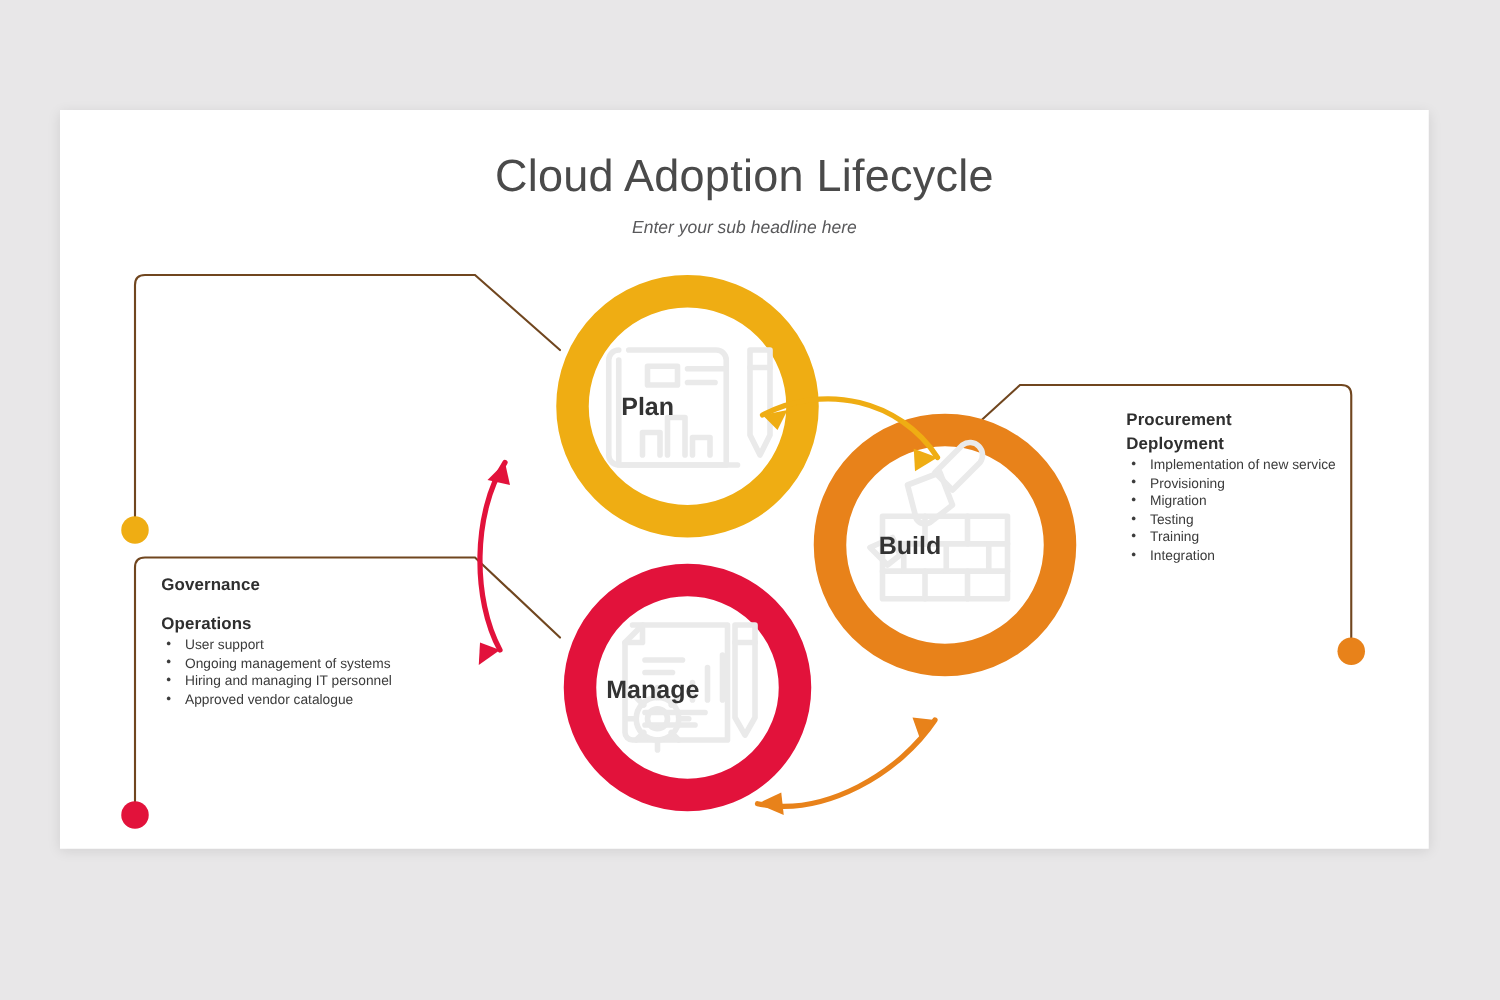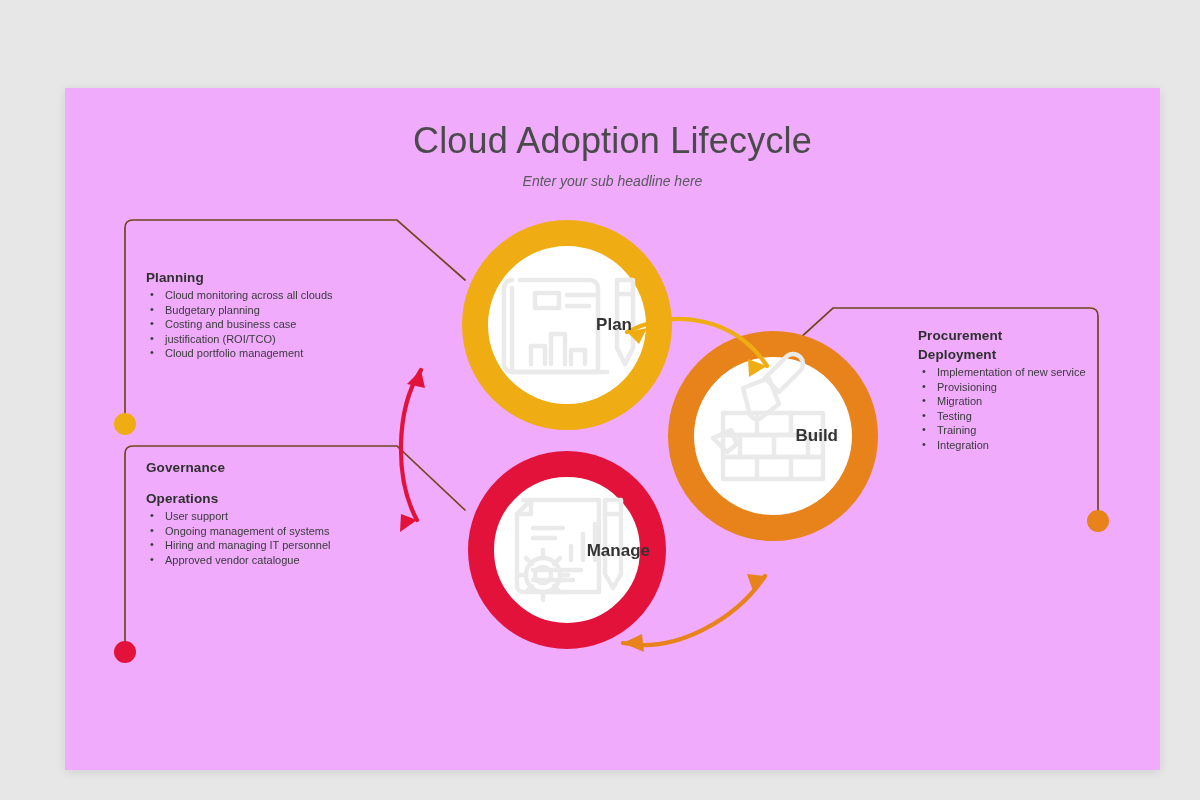--- a/index.html
+++ b/index.html
@@ -4,22 +4,22 @@
 <style>
   html,body{margin:0;padding:0;}
   body{
     width:1200px;height:800px;
     background:#e8e7e8;
     font-family:"Liberation Sans", sans-serif;
     overflow:hidden;
   }
   #slide-wrap{position:relative;width:1200px;height:800px;}
   #card{
-    position:absolute;left:65px;top:88px;width:1095px;height:682px;
-    background:#f0abfc;
+    position:absolute;left:48px;top:88px;width:1095px;height:591px;
+    background:#ffffff;
     box-shadow:0 2px 10px rgba(0,0,0,0.10);
   }
   
   #title{
     position:absolute;left:0;top:32px;width:1095px;text-align:center;
     font-size:36px;color:#4a4a4a;font-weight:400;letter-spacing:.2px;
     font-family:"Liberation Sans", sans-serif;
   }
   #subtitle{
     position:absolute;left:0;top:85px;width:1095px;text-align:center;
@@ -41,22 +41,23 @@
   .block li:before{
     content:"\2022";position:absolute;left:4px;top:-1px;font-size:11px;color:#3b3b3b;
   }
   #block-planning{left:81px;top:182px;width:250px;}
   #block-governance{left:81px;top:372px;width:250px;}
   #block-governance .sub-head{margin-top:16px;}
   #block-right{left:853px;top:240px;width:225px;}
   #block-right .sub-head{margin-top:4px;}
   
   .circle-label{
-    position:absolute;font-size:17px;font-weight:bold;color:#333333;
-    text-align:right;
+    position:absolute;font-size:20px;font-weight:bold;color:#333333;
+    text-align:left;
+    margin-left:12px;
   }
   #label-plan{left:437px;top:227px;width:130px;}
   #label-build{left:643px;top:338px;width:130px;}
   #label-manage{left:425px;top:453px;width:160px;}
 </style>
 </head>
 <body>
 
 <div id="slide-wrap">
   <div id="card">
@@ -135,30 +136,20 @@
         <path d="M352,432 l-16,-6 l-1,18 z" fill="#E2123B"></path>
       </g>
 
       <g>
         <path d="M558,555 C612,566 672,530 700,488" fill="none" stroke="#E8821A" stroke-width="4.2" stroke-linecap="round"></path>
         <path d="M558,555 l19,-9 l2,18 z" fill="#E8821A"></path>
         <path d="M700,488 l-18,-2 l6,17 z" fill="#E8821A"></path>
       </g>
     </svg>
 
-    <div class="block" id="block-planning">
-      <h3>Planning</h3>
-      <ul>
-        <li>Cloud monitoring across all clouds</li>
-        <li>Budgetary planning</li>
-        <li>Costing and business case</li>
-        <li>justification (ROI/TCO)</li>
-        <li>Cloud portfolio management</li>
-      </ul>
-    </div>
 
     <div class="block" id="block-governance">
       <h3>Governance</h3>
       <h3 class="sub-head">Operations</h3>
       <ul>
         <li>User support</li>
         <li>Ongoing management of systems</li>
         <li>Hiring and managing IT personnel</li>
         <li>Approved vendor catalogue</li>
       </ul>

